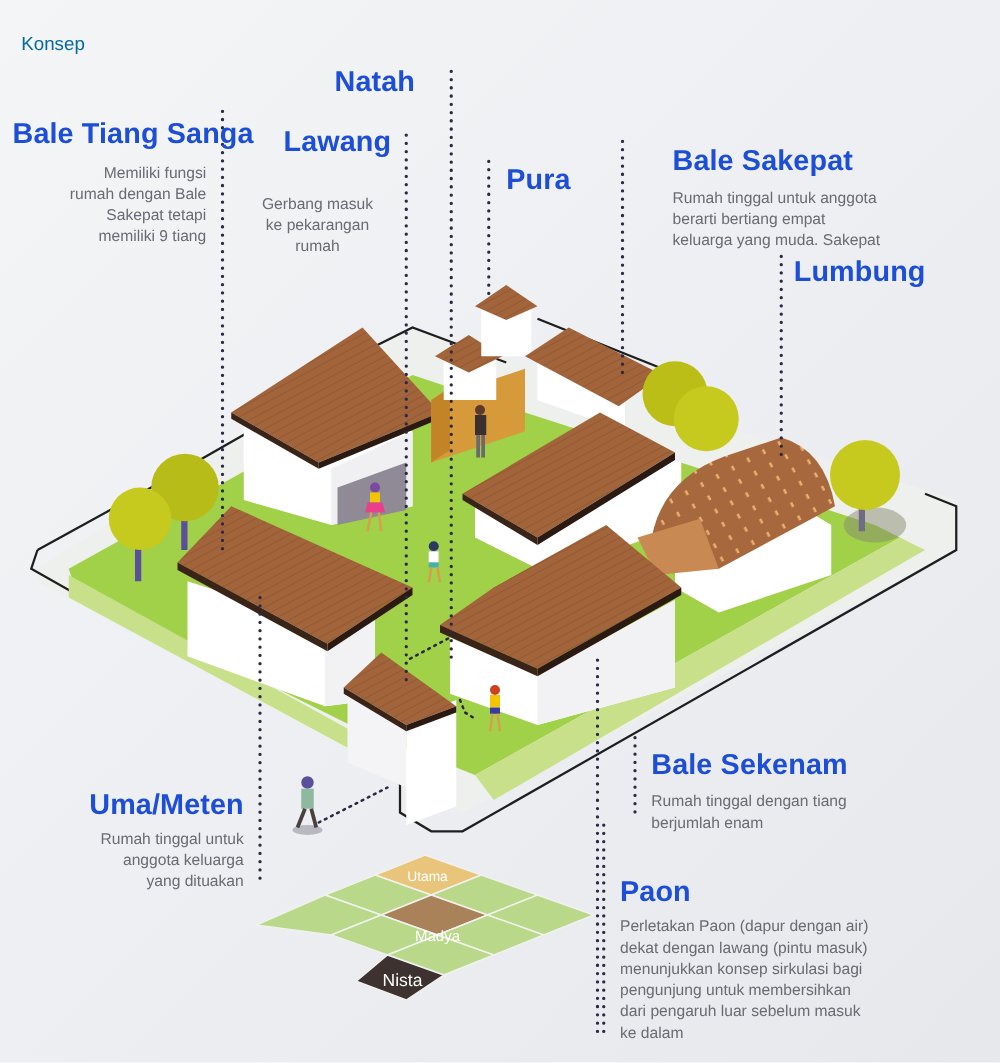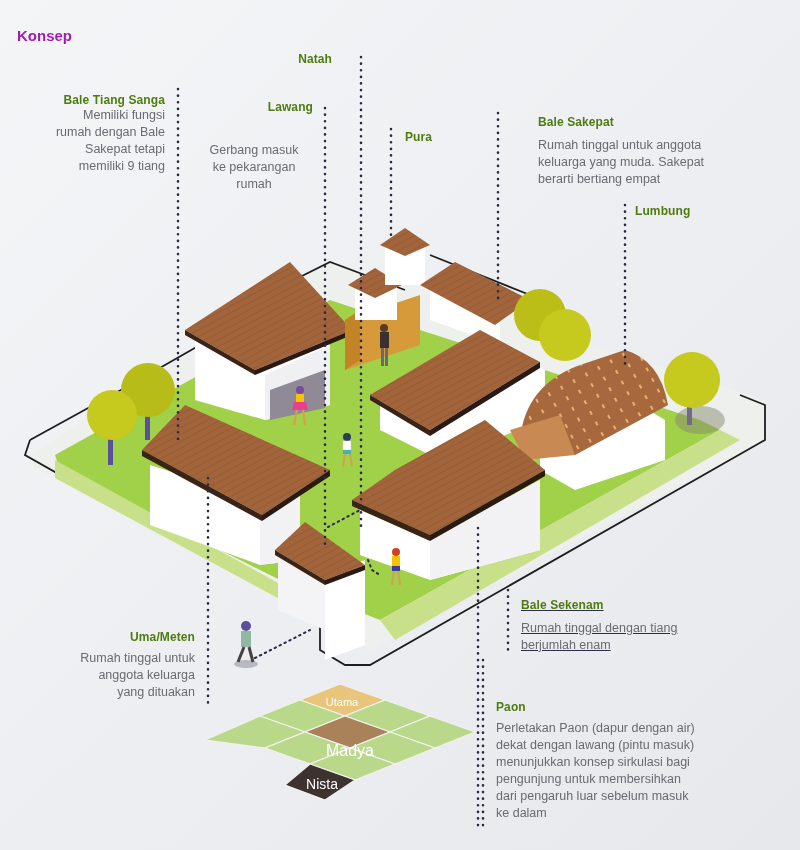--- a/index.html
+++ b/index.html
@@ -3,22 +3,22 @@
 <meta charset="utf-8">
 <style>
   html, body { margin:0; padding:0; }
   body {
     width:800px; height:850px; overflow:hidden; position:relative;
     background: linear-gradient(135deg, #f4f5f7 0%, #eceef1 55%, #e6e8ec 100%);
     font-family: "Liberation Sans", "DejaVu Sans", sans-serif;
     color:#2e2c4a;
   }
   .abs { position:absolute; }
-  .h-title { font-weight:bold; color:#4d7c0f; font-size:12px; letter-spacing:0.1px; white-space:nowrap; }
-  .h-small { font-weight:bold; color:#a21caf; font-size:15px; }
+  .h-title { font-weight:bold; color:#1d4ed8; font-size:23px; letter-spacing:0.1px; white-space:nowrap; }
+  .h-small { font-weight:normal; color:#0369a1; font-size:15px; }
   .desc { color:#6a6a72; font-size:12.5px; line-height:17px; }
   .right { text-align:right; }
   svg.scene { position:absolute; left:0; top:0; }
 </style>
 </head>
 <body>
 
 <svg class="scene" width="800" height="850" viewBox="0 0 800 850">
   <defs>
     <pattern id="roofTex" width="6" height="6" patternUnits="userSpaceOnUse" patternTransform="rotate(-28)">
@@ -183,30 +183,30 @@
     <polygon points="345,716 390,732 350,748 305,732" fill="#a9825a"></polygon>
     <polygon points="390,732 435,748 395,764 350,748" fill="#b9d88a"></polygon>
     <polygon points="260,716 305,732 265,748 205,740" fill="#b9d88a"></polygon>
     <polygon points="305,732 350,748 310,764 265,748" fill="#b9d88a"></polygon>
     <polygon points="350,748 395,764 355,780 310,764" fill="#b9d88a"></polygon>
     <polygon points="310,764 355,780 325,800 285,785" fill="#3e3230"></polygon>
   </g>
 </svg>
 
 <div class="abs" style="left:320px;top:696px;width:44px;text-align:center;font-size:11px;color:#fff;">Utama</div>
-<div class="abs" style="left:325px;top:742px;width:50px;text-align:center;font-size:16px;color:#fff;">Madya</div>
+<div class="abs" style="left:325px;top:742px;width:50px;text-align:center;font-size:12px;color:#fff;">Madya</div>
 <div class="abs" style="left:300px;top:776px;width:44px;text-align:center;font-size:14px;color:#fff;">Nista</div>
 
 <div class="abs h-small" style="left:17px;top:27px;font-size:15px;">Konsep</div>
 
 <div class="abs h-title right" style="left:240px;top:52px;width:92px;">Natah</div>
 
 <div class="abs right" style="left:10px;top:93px;width:155px;">
   <div class="h-title">Bale Tiang Sanga</div>
-  <div class="desc" style="margin-top:0;">
+  <div class="desc" style="margin-top:10px;">
     <div>Memiliki fungsi</div>
     <div>rumah dengan Bale</div>
     <div>Sakepat tetapi</div>
     <div>memiliki 9 tiang</div>
   </div>
 </div>
 
 <div class="abs right" style="left:195px;top:100px;width:118px;">
   <div class="h-title">Lawang</div>
   <div class="desc" style="margin-top:28px;text-align:center;">
@@ -215,28 +215,28 @@
     <div>rumah</div>
   </div>
 </div>
 
 <div class="abs h-title" style="left:405px;top:130px;">Pura</div>
 
 <div class="abs" style="left:510px;top:115px;width:240px;margin-left:28px;">
   <div class="h-title">Bale Sakepat</div>
   <div class="desc" style="margin-top:8px;">
     <div>Rumah tinggal untuk anggota</div>
+    <div>berarti bertiang empat</div>
     <div>keluarga yang muda. Sakepat</div>
-    <div>berarti bertiang empat</div>
   </div>
 </div>
 
 <div class="abs h-title" style="left:635px;top:204px;">Lumbung</div>
 
-<div class="abs" style="left:521px;top:598px;width:240px;text-decoration:underline;">
+<div class="abs" style="left:521px;top:598px;width:240px;">
   <div class="h-title">Bale Sekenam</div>
   <div class="desc" style="margin-top:8px;">
     <div>Rumah tinggal dengan tiang</div>
     <div>berjumlah enam</div>
   </div>
 </div>
 
 <div class="abs right" style="left:40px;top:630px;width:155px;">
   <div class="h-title">Uma/Meten</div>
   <div class="desc" style="margin-top:6px;">

